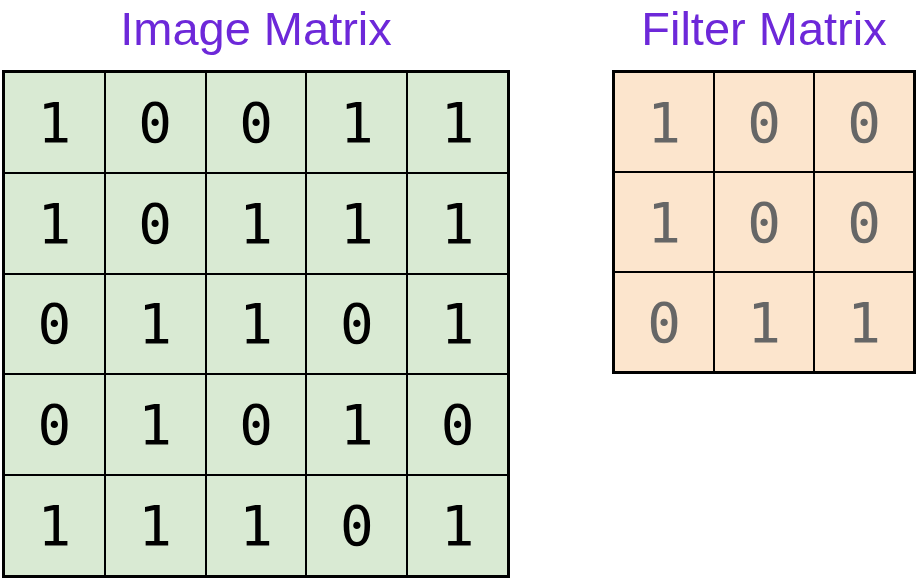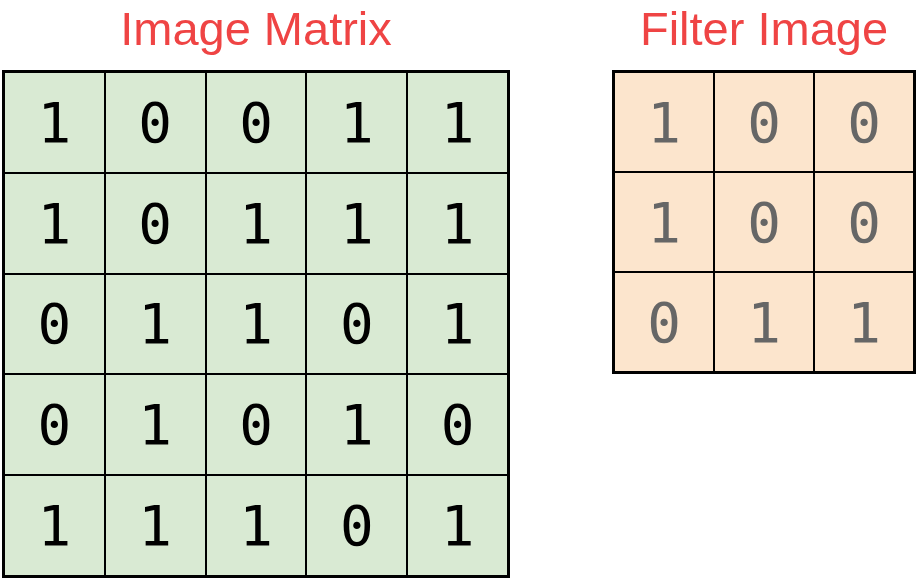--- a/index.html
+++ b/index.html
@@ -16,21 +16,21 @@
   }
   .matrix-title {
     position: absolute;
     top: 0;
     height: 58px;
     display: flex;
     align-items: center;
     justify-content: center;
     font-size: 47px;
     line-height: 58px;
-    color: #ef4444;
+    color: #6d28d9;
     white-space: nowrap;
   }
   .title-image { left: 2px;   width: 508px; }
   .title-filter{ left: 612px; width: 304px; }
   .matrix-grid {
     position: absolute;
     top: 70px;
     display: grid;
     border: 3px solid var(--grid-line, #000);
     background: var(--grid-line, #000);
@@ -66,21 +66,21 @@
   .filter-grid .cell {
     background: var(--filter-cell-bg, #fce5cd);
     color: var(--filter-digit, #666666);
   }
 </style>
 </head>
 <body style="--background: #ffffff; --grid-line: #000000; --image-cell-bg: #d9ead3; --image-digit: #000000; --filter-cell-bg: #fce5cd; --filter-digit: #666666;">
 
 <div class="matrix-title title-image">Image Matrix</div>
 
-<div class="matrix-title title-filter">Filter Image</div>
+<div class="matrix-title title-filter">Filter Matrix</div>
 
 <div class="matrix-grid image-grid">
     <div class="cell">1</div>
     <div class="cell">0</div>
     <div class="cell">0</div>
     <div class="cell">1</div>
     <div class="cell">1</div>
     <div class="cell">1</div>
     <div class="cell">0</div>
     <div class="cell">1</div>

